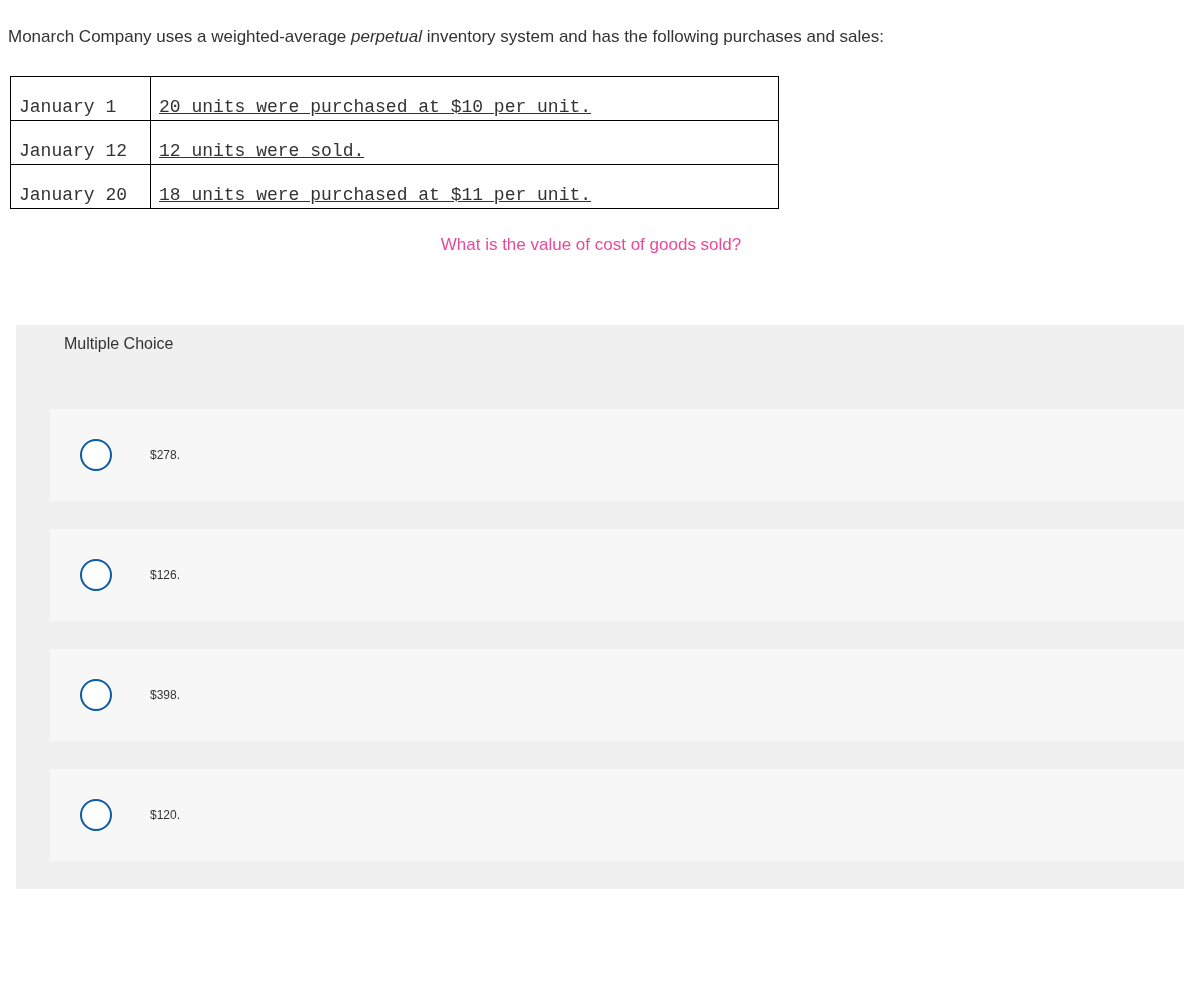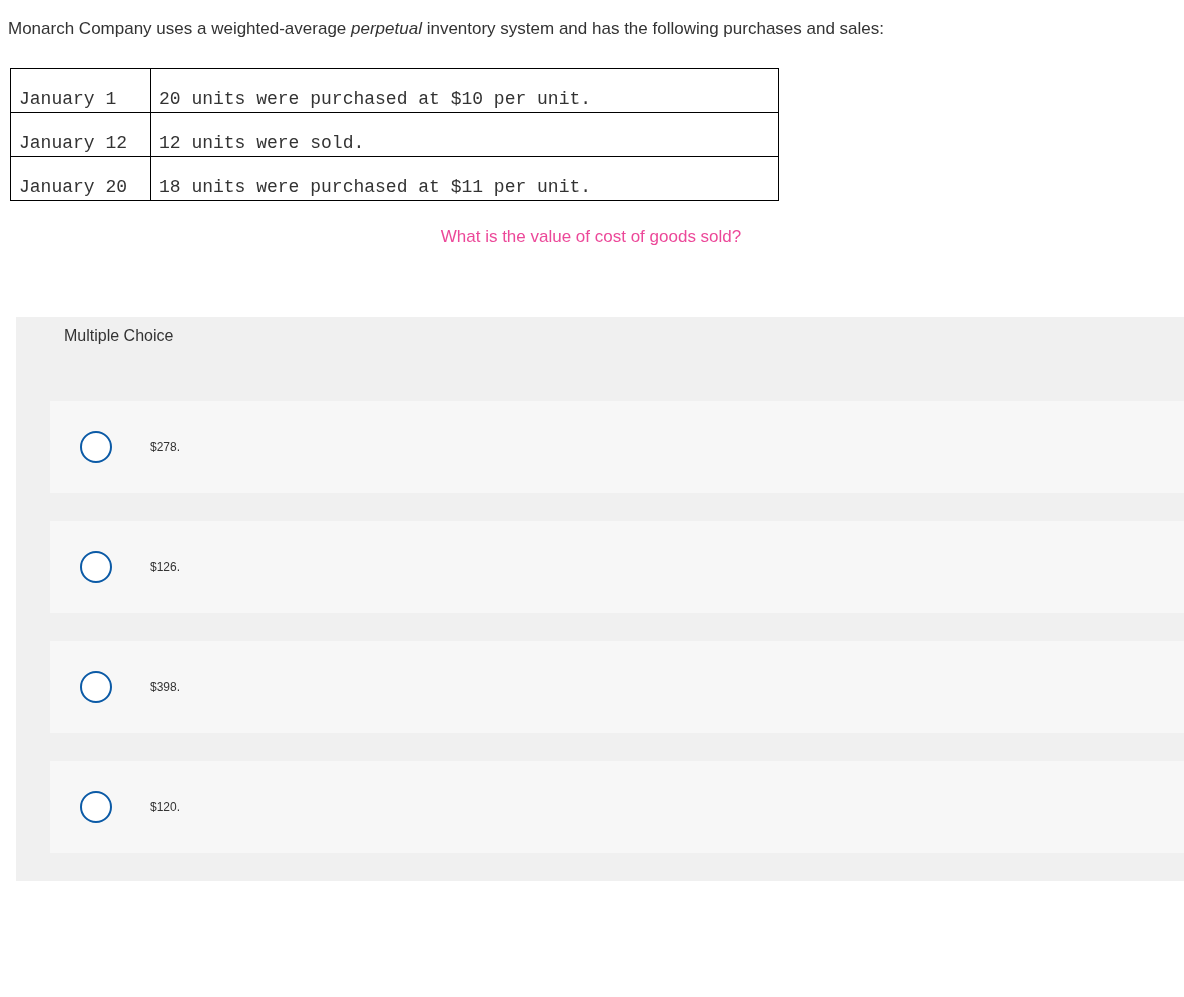--- a/index.html
+++ b/index.html
@@ -8,21 +8,21 @@
       box-sizing: border-box;
     }
     body {
       font-family: Arial, Helvetica, sans-serif;
       font-size: 16px;
       color: #333;
       background: #fff;
       padding: 0;
     }
     .question-stem {
-      padding: 16px 10px 8px 8px;
+      padding: 24px 10px 8px 8px;
       font-size: 17px;
       line-height: 1.5;
       color: #333;
     }
     .question-stem em {
       font-style: italic;
     }
     .data-table {
       border-collapse: collapse;
       margin: 18px 0 20px 10px;
@@ -32,20 +32,21 @@
       padding: 20px 10px 3px 8px;
       font-family: "Courier New", Courier, monospace;
       font-size: 18px;
       white-space: nowrap;
     }
     .data-table .date-cell {
       width: 140px;
     }
     .data-table .desc-cell {
       width: 628px;
+      text-decoration: underline;
     }
     .followup {
       padding: 6px 10px 20px 8px;
       font-size: 17px;
       color: #ec4899;
       text-align: center;
     }
     .answer-band {
       background: #f0f0f0;
       margin: 50px 0 0 16px;

